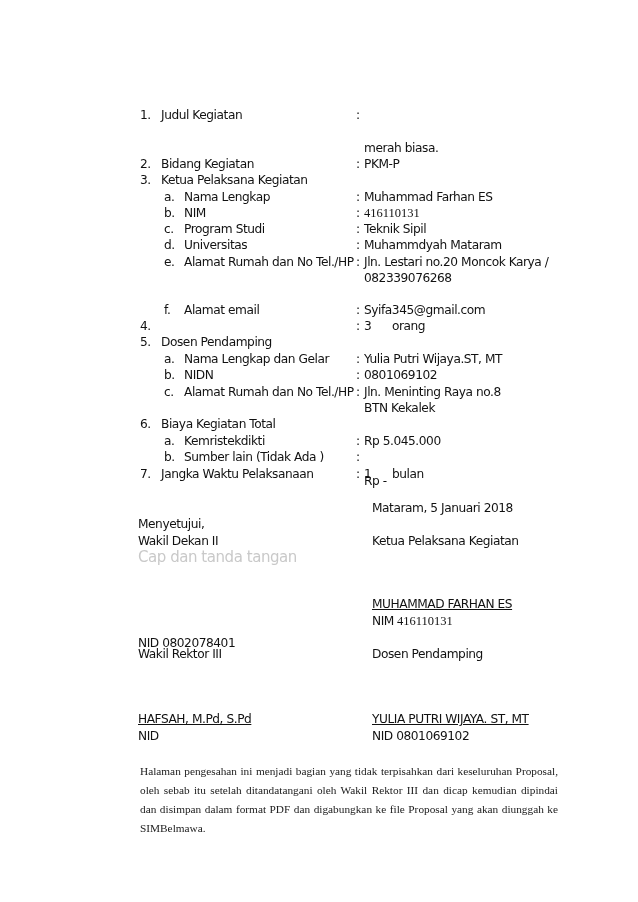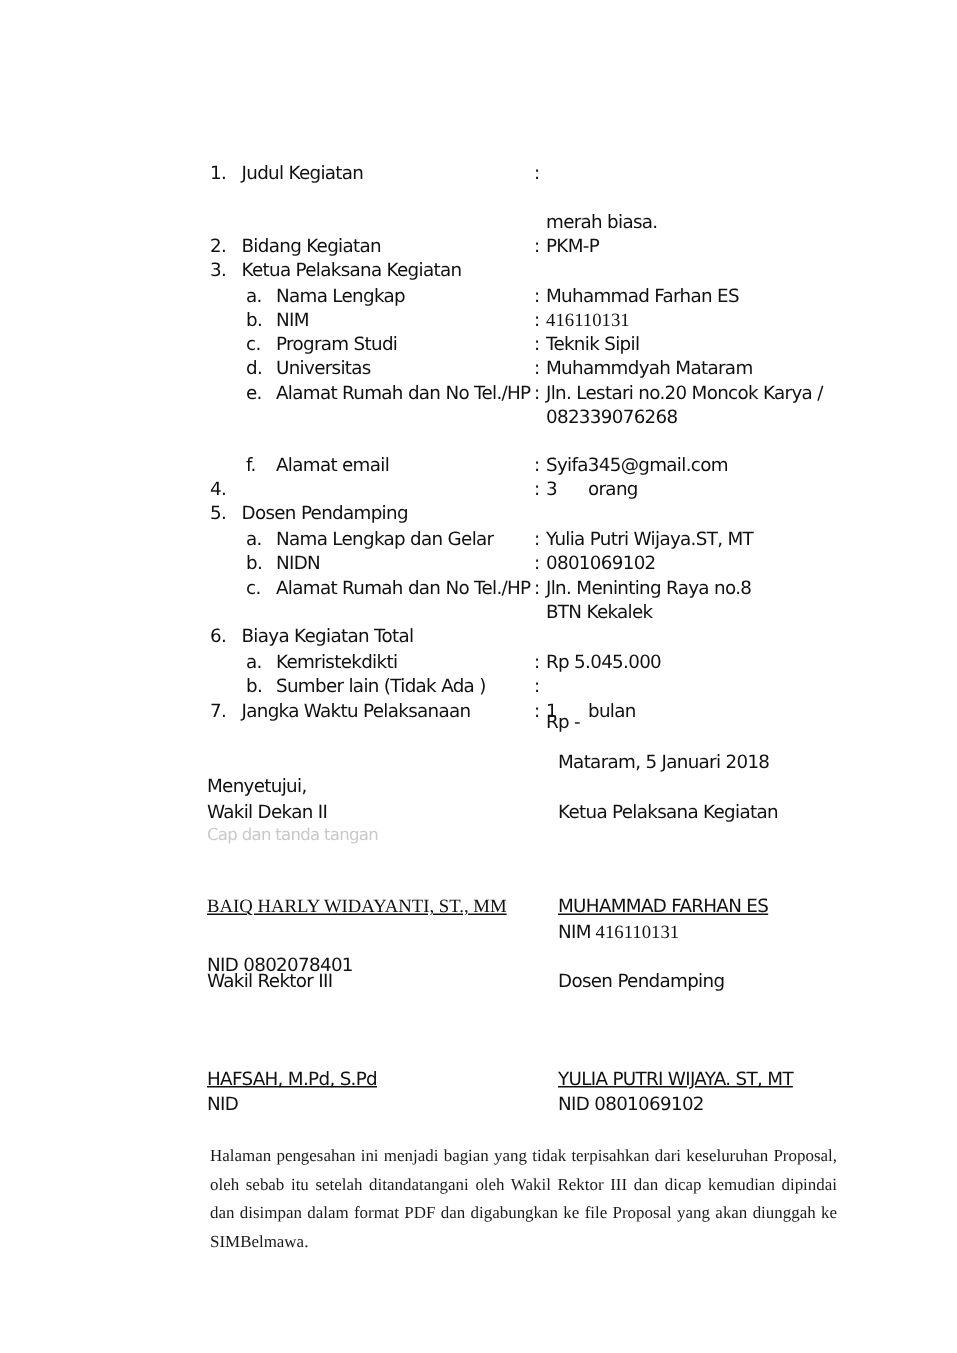--- a/index.html
+++ b/index.html
@@ -10,21 +10,21 @@
     .page { position: absolute; left: 0; top: 0; width: 638px; height: 902px; background: #fff; }
     .t { position: absolute; font-size: 12.2px; line-height: 16px; white-space: nowrap; letter-spacing: -0.45px; }
     .num { left: 140px; }
     .lbl { left: 161px; }
     .sub-letter { left: 164px; }
     .sub-lbl { left: 184px; }
     .colon { left: 356px; }
     .val { left: 364px; }
     .serif { font-family: "Liberation Serif", serif; letter-spacing: 0; font-size: 12.5px; }
     .u { text-decoration: underline; }
-    .faint { color: #c9c9c9; font-size: 11px; }
+    .faint { color: #c9c9c9; font-size: 15px; }
     .para {
       position: absolute; left: 140px; top: 762px; width: 418px;
       font-family: "Liberation Serif", serif; font-size: 11.3px; line-height: 19px;
       text-align: justify; color: #1a1a1a;
     }
   </style>
 </head>
 <body>
 
 <div class="page">
@@ -115,21 +115,20 @@
   <span class="t colon" style="top:466px">:</span>
   <span class="t val" style="top:466px">1</span>
   <span class="t" style="top:466px; left:392px">bulan</span>
 
   <span class="t" style="top:500px; left:372px">Mataram, 5 Januari 2018</span>
   <span class="t" style="top:516px; left:138px">Menyetujui,</span>
   <span class="t" style="top:533px; left:138px">Wakil Dekan II</span>
   <span class="t" style="top:533px; left:372px">Ketua Pelaksana Kegiatan</span>
   <span class="t faint" style="top:549px; left:138px">Cap dan tanda tangan</span>
 
-  <span class="t serif u" style="top:596px; left:138px">BAIQ HARLY WIDAYANTI, ST., MM</span>
   <span class="t u" style="top:596px; left:372px">MUHAMMAD FARHAN ES</span>
   <span class="t" style="top:635px; left:138px">NID 0802078401</span>
   <span class="t" style="top:613px; left:372px">NIM</span>
   <span class="t serif" style="top:613px; left:397px">416110131</span>
 
   <span class="t" style="top:646px; left:138px">Wakil Rektor III</span>
   <span class="t" style="top:646px; left:372px">Dosen Pendamping</span>
 
   <span class="t u" style="top:711px; left:138px">HAFSAH, M.Pd, S.Pd</span>
   <span class="t u" style="top:711px; left:372px">YULIA PUTRI WIJAYA. ST, MT</span>

